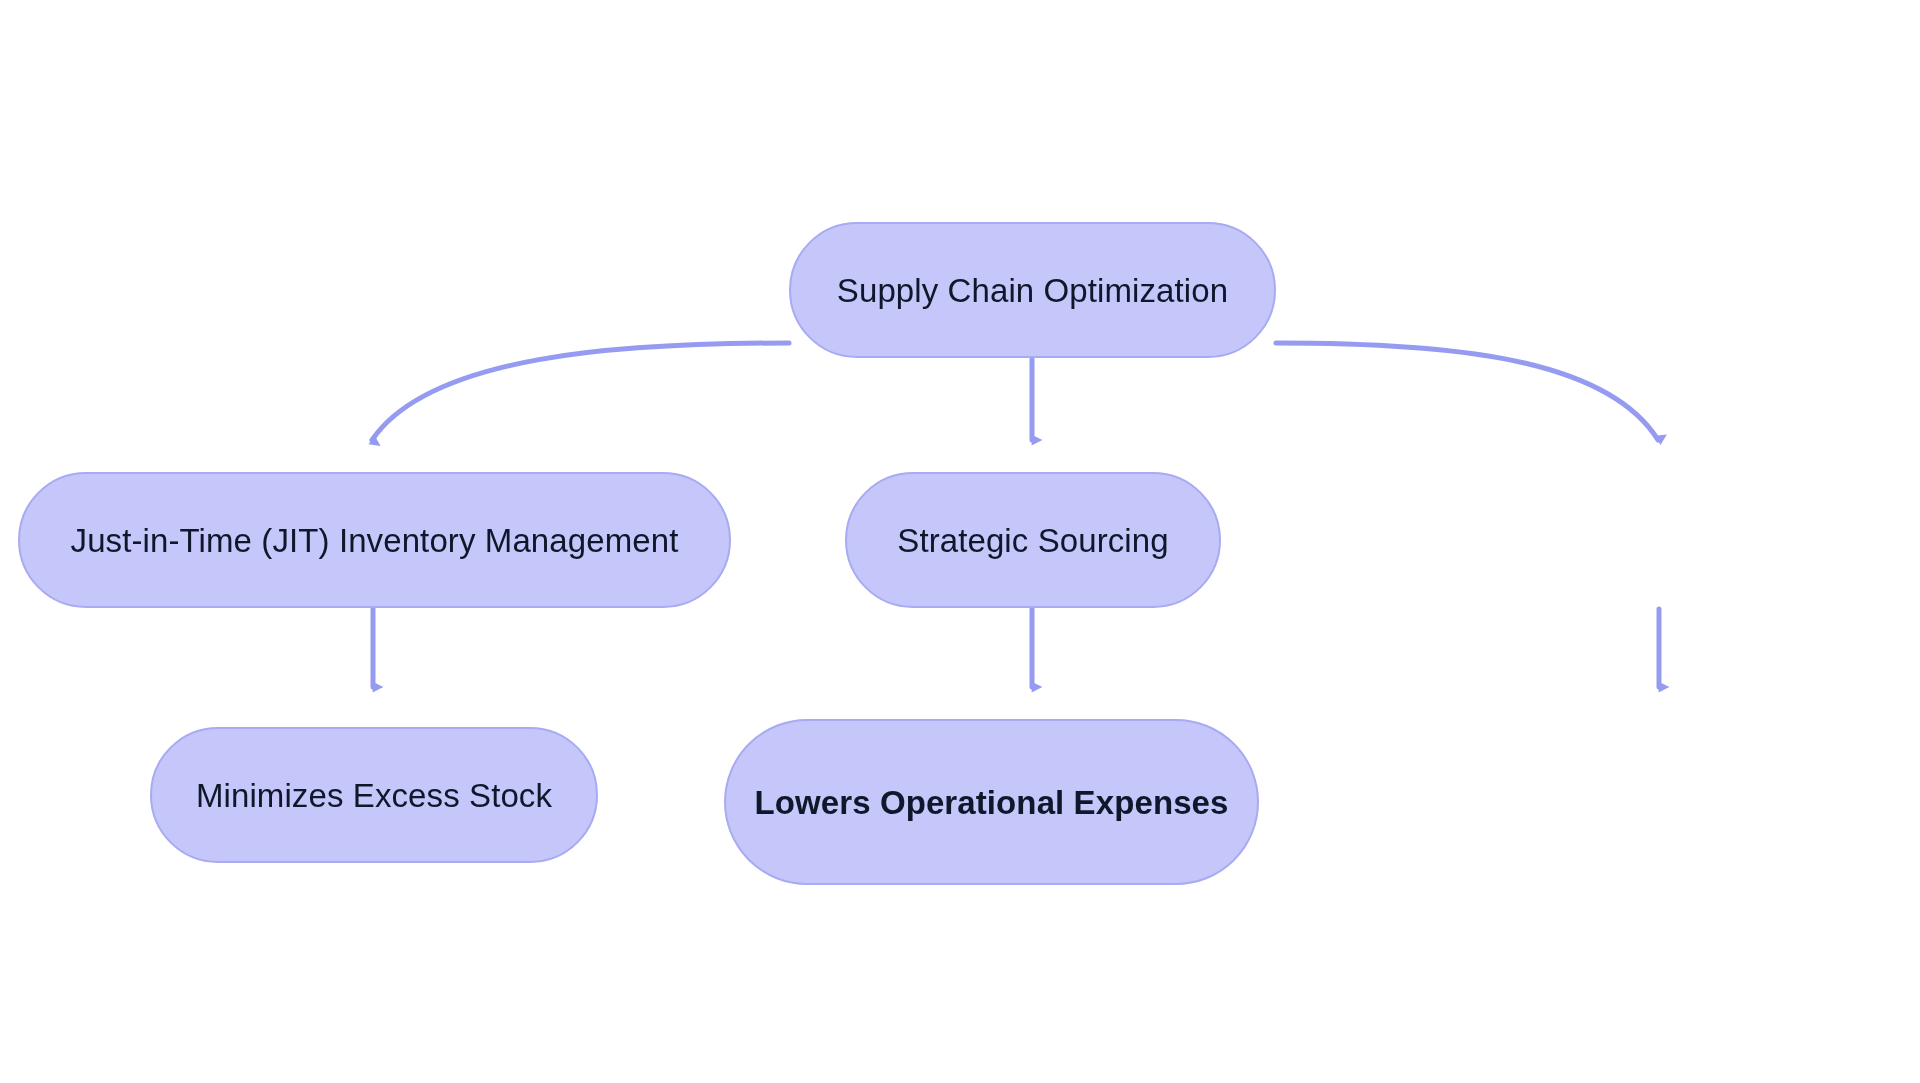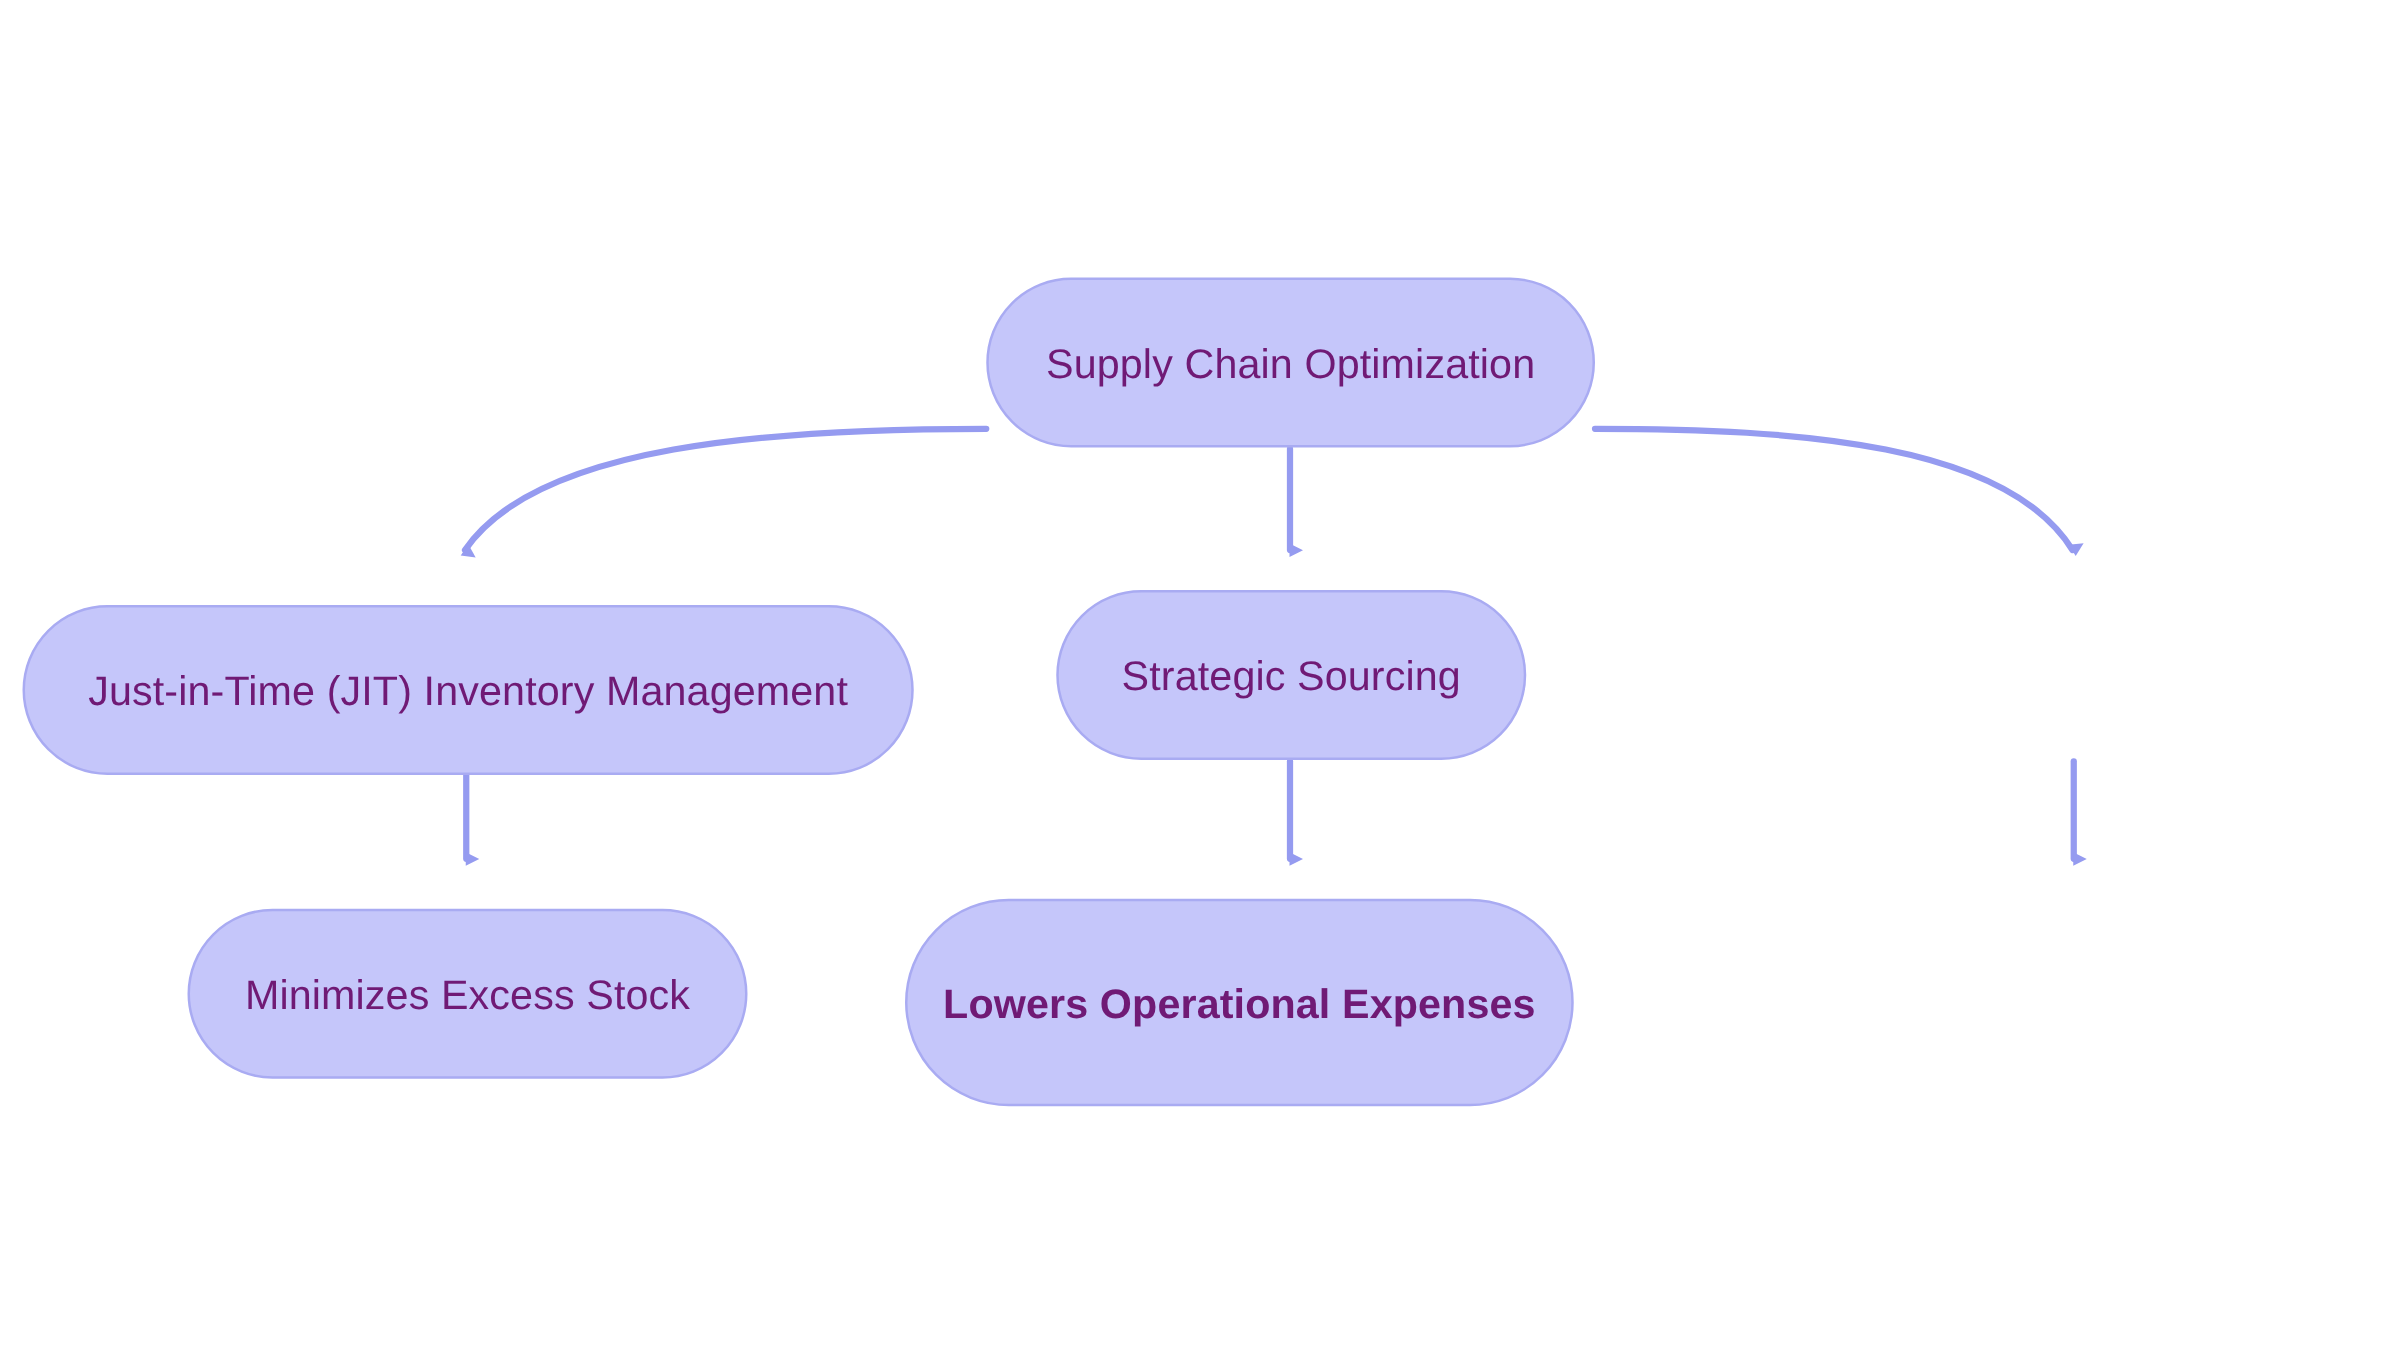--- a/index.html
+++ b/index.html
@@ -30,35 +30,35 @@
   }
   .node {
     position: absolute;
     box-sizing: border-box;
     display: flex;
     align-items: center;
     justify-content: center;
     background: #c5c6fa;
     border: 2px solid #a9abf2;
     border-radius: 999px;
-    color: #701a75;
+    color: #0f172a;
     font-size: 33px;
     font-weight: 400;
     letter-spacing: 0.1px;
     white-space: nowrap;
     line-height: 1;
   }
   .node-label {
     display: block;
     padding: 0 8px;
   }
   
   #node-root        { left: 789px;  top: 222px; width: 487px;  height: 136px; }
   
-  #node-jit         { left: 18px;   top: 472px; width: 713px;  height: 136px; margin-top: 12px; }
+  #node-jit         { left: 18px;   top: 472px; width: 713px;  height: 136px; }
   #node-sourcing    { left: 845px;  top: 472px; width: 376px;  height: 136px; }
   #node-collab      { left: 1447px; top: 472px; width: 423px;  height: 136px; }
   
   #node-stock       { left: 150px;  top: 727px; width: 448px;  height: 136px; }
   #node-expenses    { left: 724px;  top: 719px; width: 535px;  height: 166px; font-weight: bold; }
   #node-response    { left: 1412px; top: 719px; width: 500px;  height: 136px; }
 </style>
 </head>
 <body>
 

